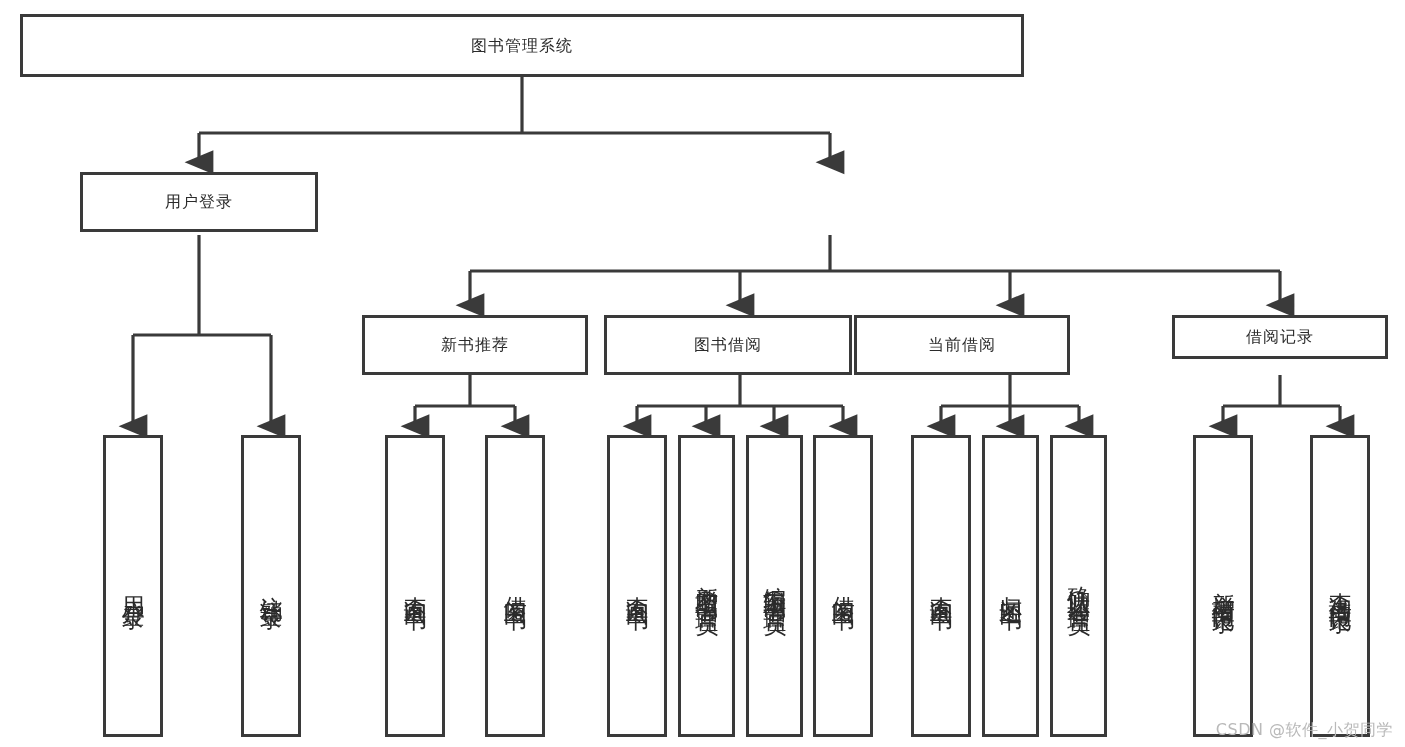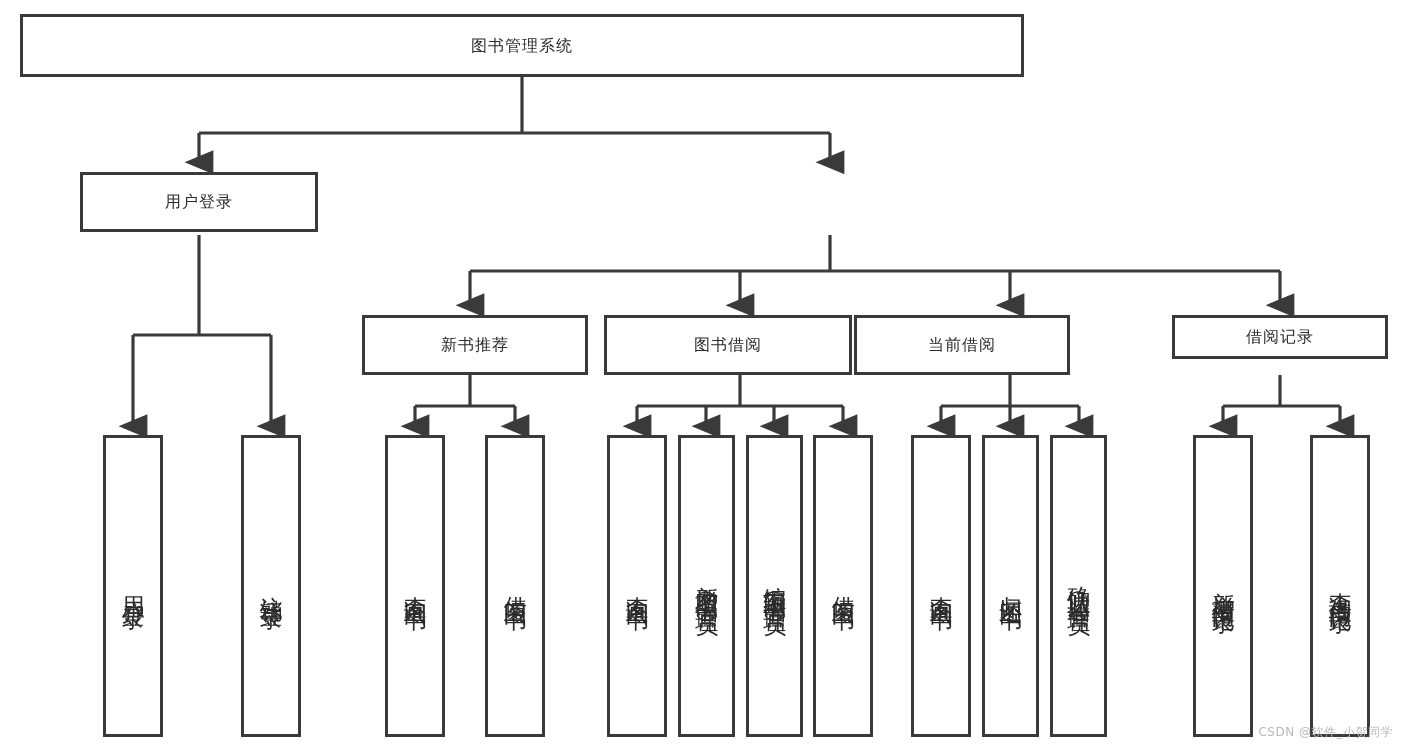--- a/index.html
+++ b/index.html
@@ -52,21 +52,21 @@
   }
   .node.vert .vlabel {
     writing-mode: vertical-rl;
     text-orientation: upright;
     display: block;
   }
   #watermark {
     position: absolute;
     right: 12px;
     bottom: 6px;
-    font-size: 12px;
+    font-size: 16px;
     color: #b9b9b9;
     letter-spacing: 0.5px;
     white-space: nowrap;
     font-family: "DejaVu Sans", "Liberation Sans", sans-serif;
   }
 </style>
 </head>
 <body>
 
 <div id="canvas">

